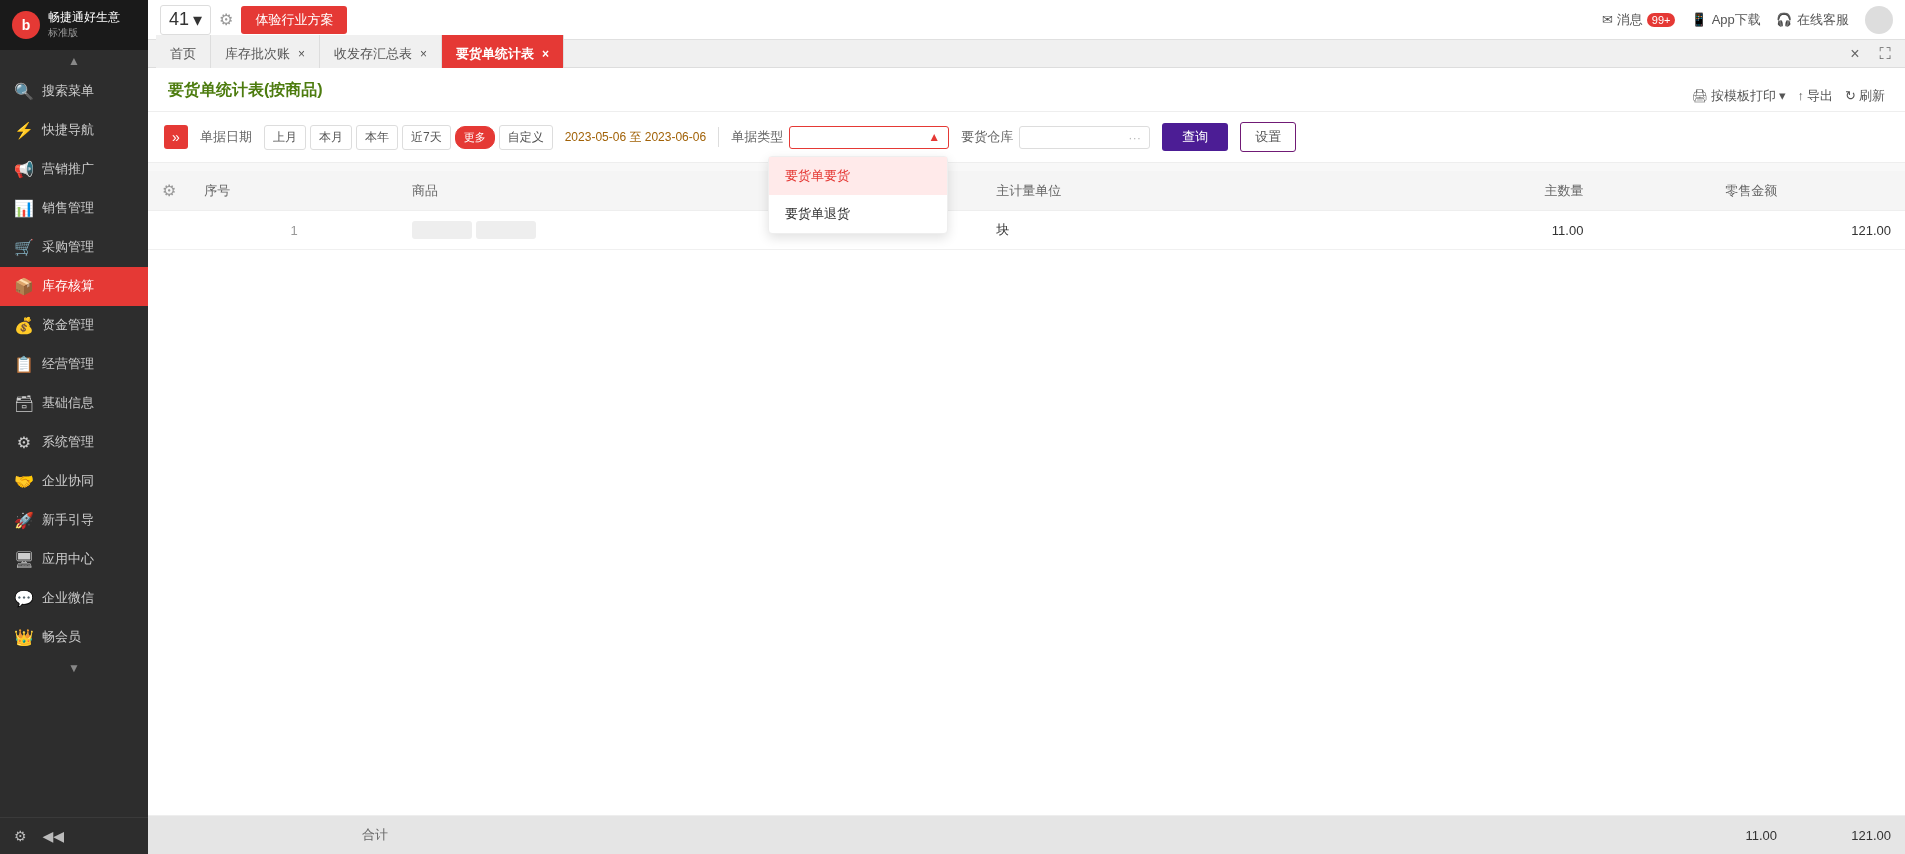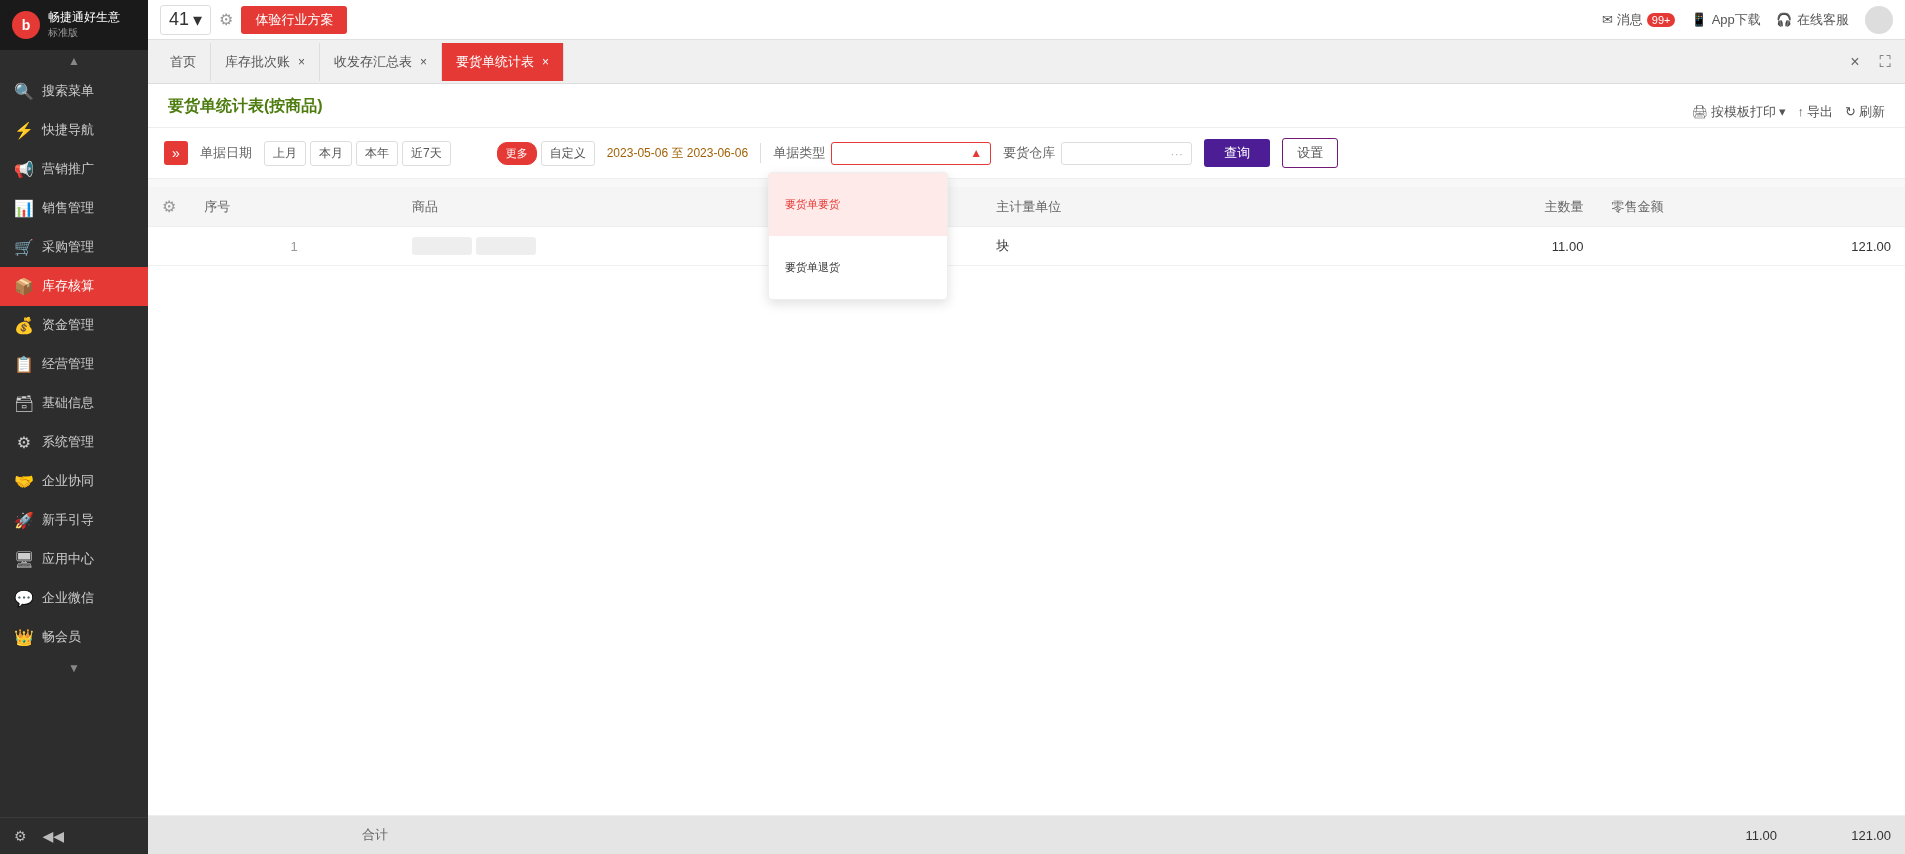--- a/index.html
+++ b/index.html
@@ -93,42 +93,42 @@
       padding: 1px 5px;
       font-size: 11px;
     }
     .topbar-right .icon-btn {
       display: flex; align-items: center; gap: 4px;
       cursor: pointer;
     }
 
     
     .tab-bar {
-      height: 44px;
+      height: 28px;
       background: #f0f0f0;
       display: flex; align-items: center;
       border-bottom: 1px solid #ddd;
       padding: 0 8px;
       gap: 0;
     }
     .tab-item {
       height: 38px;
       display: flex; align-items: center;
       padding: 0 14px;
       font-size: 13px;
       cursor: pointer;
       color: #555;
       border-right: 1px solid #ddd;
       gap: 6px;
       background: #f0f0f0;
     }
     .tab-item.active {
       background: #e53935;
       color: white;
-      font-weight: normal;
+      font-weight: bold;
     }
     .tab-close {
       font-size: 12px;
       color: inherit;
       margin-left: 2px;
     }
     .tab-bar-right {
       margin-left: auto;
       display: flex; align-items: center; gap: 6px;
     }
@@ -183,21 +183,20 @@
       font-size: 12px;
       background: #fff;
       color: #555;
     }
     .filter-date-btn.more {
       background: #e53935;
       color: white;
       border-color: #e53935;
       border-radius: 10px;
       font-size: 11px;
-      margin-left: 42px;
     }
     .filter-date-btn.custom {
       color: #555;
     }
     .filter-date-range { font-size: 12px; color: #a16207; }
     .filter-divider { width: 1px; height: 20px; background: #ddd; }
     .filter-group { display: flex; align-items: center; gap: 6px; }
     .filter-select {
       border: 1px solid #e53935;
       border-radius: 3px;
@@ -247,22 +246,22 @@
       top: 44px;
       left: 620px;
       background: #fff;
       border: 1px solid #eee;
       border-radius: 4px;
       box-shadow: 0 4px 12px rgba(0,0,0,0.12);
       z-index: 100;
       min-width: 180px;
     }
     .dropdown-item {
-      padding: 24px 16px;
-      font-size: 11px;
+      padding: 10px 16px;
+      font-size: 13px;
       color: #333;
       cursor: pointer;
     }
     .dropdown-item.selected { background: #ffeaea; color: #e53935; }
 
     
     .table-container { flex: 1; padding: 0; background: #fff; margin-top: 8px; }
     table { width: 100%; border-collapse: collapse; }
     thead tr { background: #f5f5f5; }
     th {
@@ -529,21 +528,21 @@
             </th>
             <th>
               <span>商品</span>
             </th>
             <th>
               <span>主计量单位</span>
             </th>
             <th style="text-align:right;">
               <span>主数量</span>
             </th>
-            <th style="text-align:left;">
+            <th style="text-align:center;">
               <span>零售金额</span>
             </th>
           </tr>
         </thead>
         <tbody>
           <tr class="table-row">
             <td></td>
             <td class="td-num">1</td>
             <td>
               <div class="product-name">

